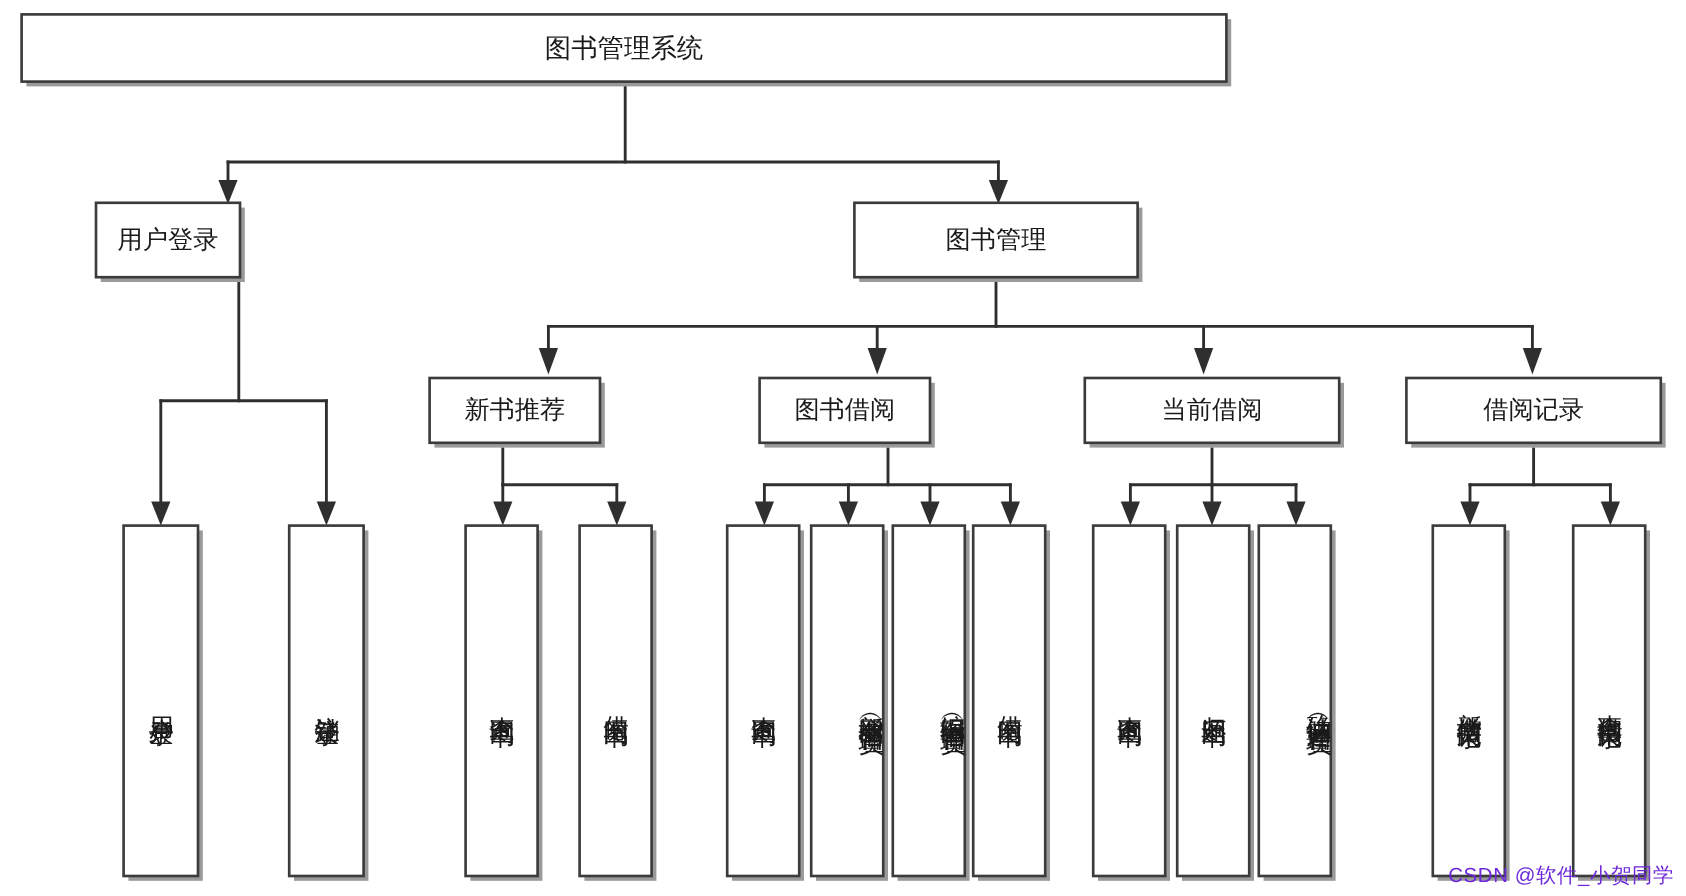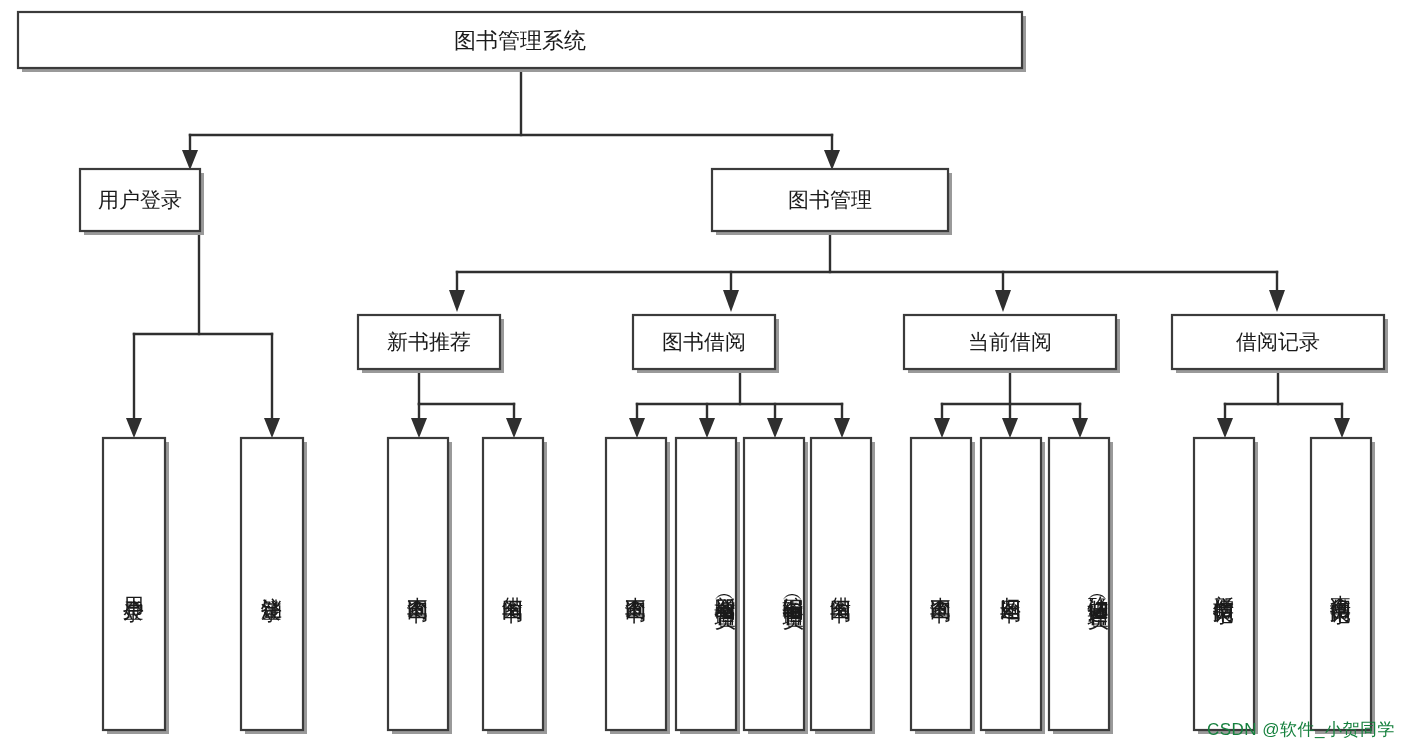--- a/index.html
+++ b/index.html
@@ -69,21 +69,21 @@
     justify-content: center;
     text-align: center;
     pointer-events: none;
   }
   .watermark {
     position: absolute;
     right: 10px;
     bottom: 6px;
     font-family: "Liberation Sans", "DejaVu Sans", sans-serif;
     font-size: 17px;
-    color: #15803d;
+    color: #6d28d9;
     letter-spacing: 0.5px;
     white-space: nowrap;
   }
 </style>
 </head>
 <body>
 
 <div id="diagram-root">
 
   <svg class="canvas" viewBox="0 0 1405 747" xmlns="http://www.w3.org/2000/svg">

